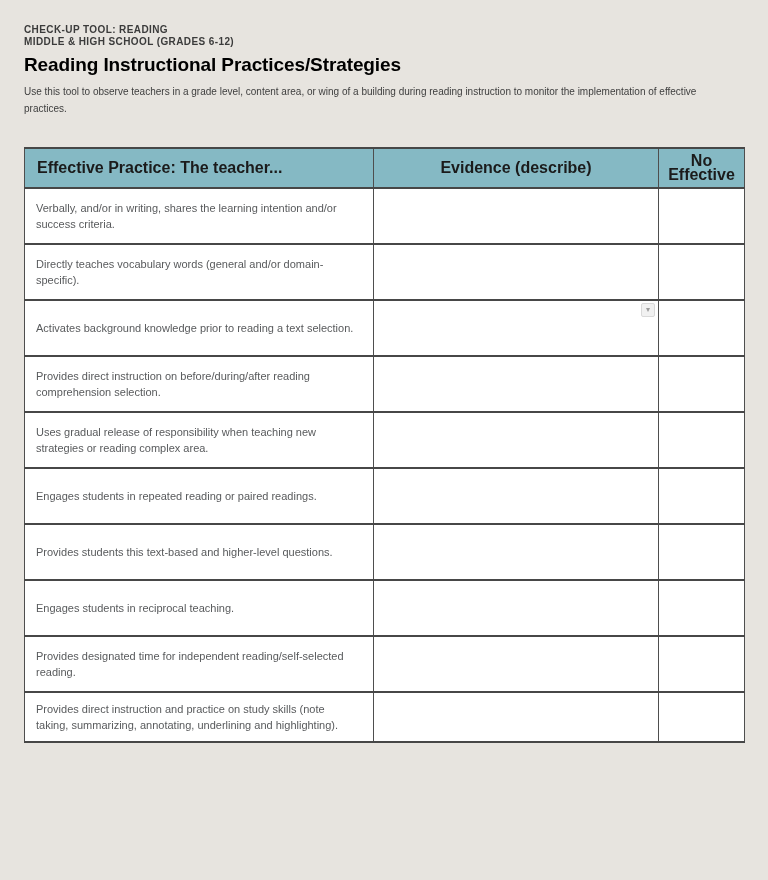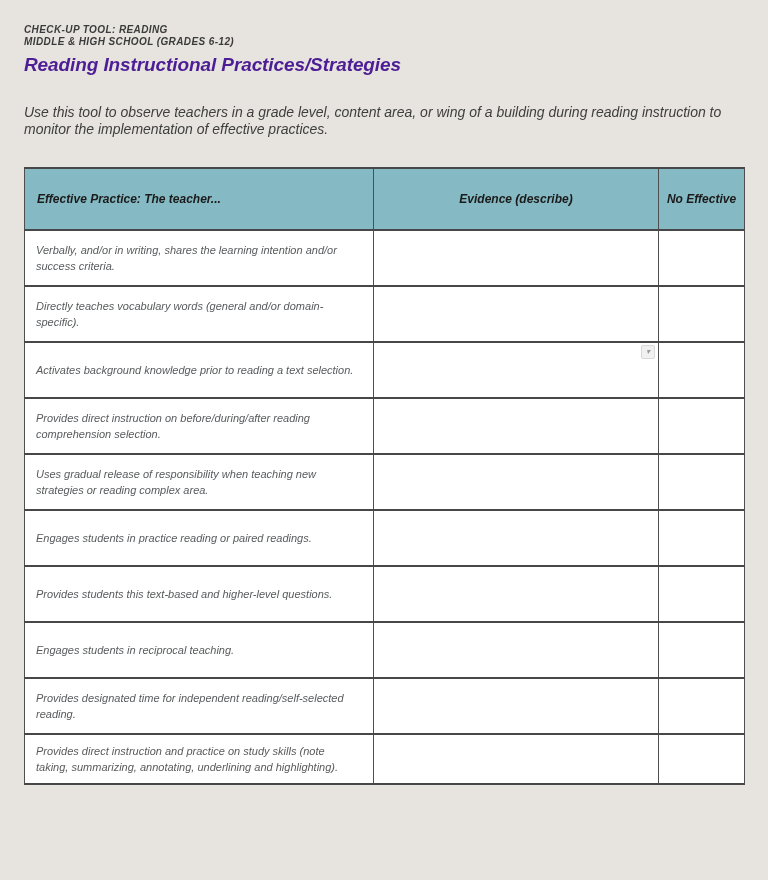--- a/index.html
+++ b/index.html
@@ -5,42 +5,41 @@
   * { margin: 0; padding: 0; box-sizing: border-box; }
   html, body {
     width: 768px; height: 880px;
     background: var(--page-bg, #e7e4df);
     font-family: "Liberation Sans", sans-serif;
     overflow: hidden;
   }
   .page {
     width: 768px; height: 880px;
     padding: 24px 24px 0 24px;
-    font-style: italic;
   }
   .eyebrow {
     font-size: 10px;
     font-weight: 600;
     letter-spacing: 0.4px;
     color: #3b3b3b;
     line-height: 12px;
     text-transform: uppercase;
   }
   .title {
     margin-top: 5px;
     font-size: 19px;
     font-weight: 800;
     letter-spacing: -0.1px;
-    color: #4c1d95;
+    color: #000000;
     line-height: 23px;
   }
   .intro {
-    margin-top: 28px;
+    margin-top: 8px;
     width: 700px;
-    font-size: 14px;
+    font-size: 10px;
     line-height: 16.5px;
     color: #3e3e3e;
   }
   table.practices-table {
     margin-top: 30px;
     width: 720px;
     border-collapse: collapse;
     table-layout: fixed;
     background: var(--cell-bg, #ffffff);
   }
@@ -49,22 +48,22 @@
   .practices-table col.c3 { width: 86px; }
   .practices-table th, .practices-table td {
     border-left: 1px solid #4e4e4e;
     border-right: 1px solid #4e4e4e;
     border-top: 2px solid #474747;
     border-bottom: 2px solid #474747;
     vertical-align: middle;
   }
   .practices-table thead th {
     background: var(--header-bg, #85b9c4);
-    height: 62px;
-    font-size: 12px;
+    height: 40px;
+    font-size: 16px;
     font-weight: 700;
     color: #1b1b1b;
     line-height: 14px;
   }
   .practices-table thead th.h-practice {
     text-align: left;
     padding: 0 12px;
   }
   .practices-table thead th.h-evidence,
   .practices-table thead th.h-noevidence {
@@ -145,21 +144,21 @@
     <td class="no-evidence-cell"></td>
   </tr>
 
   <tr>
     <td class="practice-cell"><span class="practice-text">Uses gradual release of responsibility when teaching new strategies or reading complex area.</span></td>
     <td class="evidence-cell"></td>
     <td class="no-evidence-cell"></td>
   </tr>
 
   <tr>
-    <td class="practice-cell"><span class="practice-text">Engages students in practice reading or paired readings.</span></td>
+    <td class="practice-cell"><span class="practice-text">Engages students in repeated reading or paired readings.</span></td>
     <td class="evidence-cell"></td>
     <td class="no-evidence-cell"></td>
   </tr>
 
   <tr>
     <td class="practice-cell"><span class="practice-text">Provides students this text-based and higher-level questions.</span></td>
     <td class="evidence-cell"></td>
     <td class="no-evidence-cell"></td>
   </tr>
 

